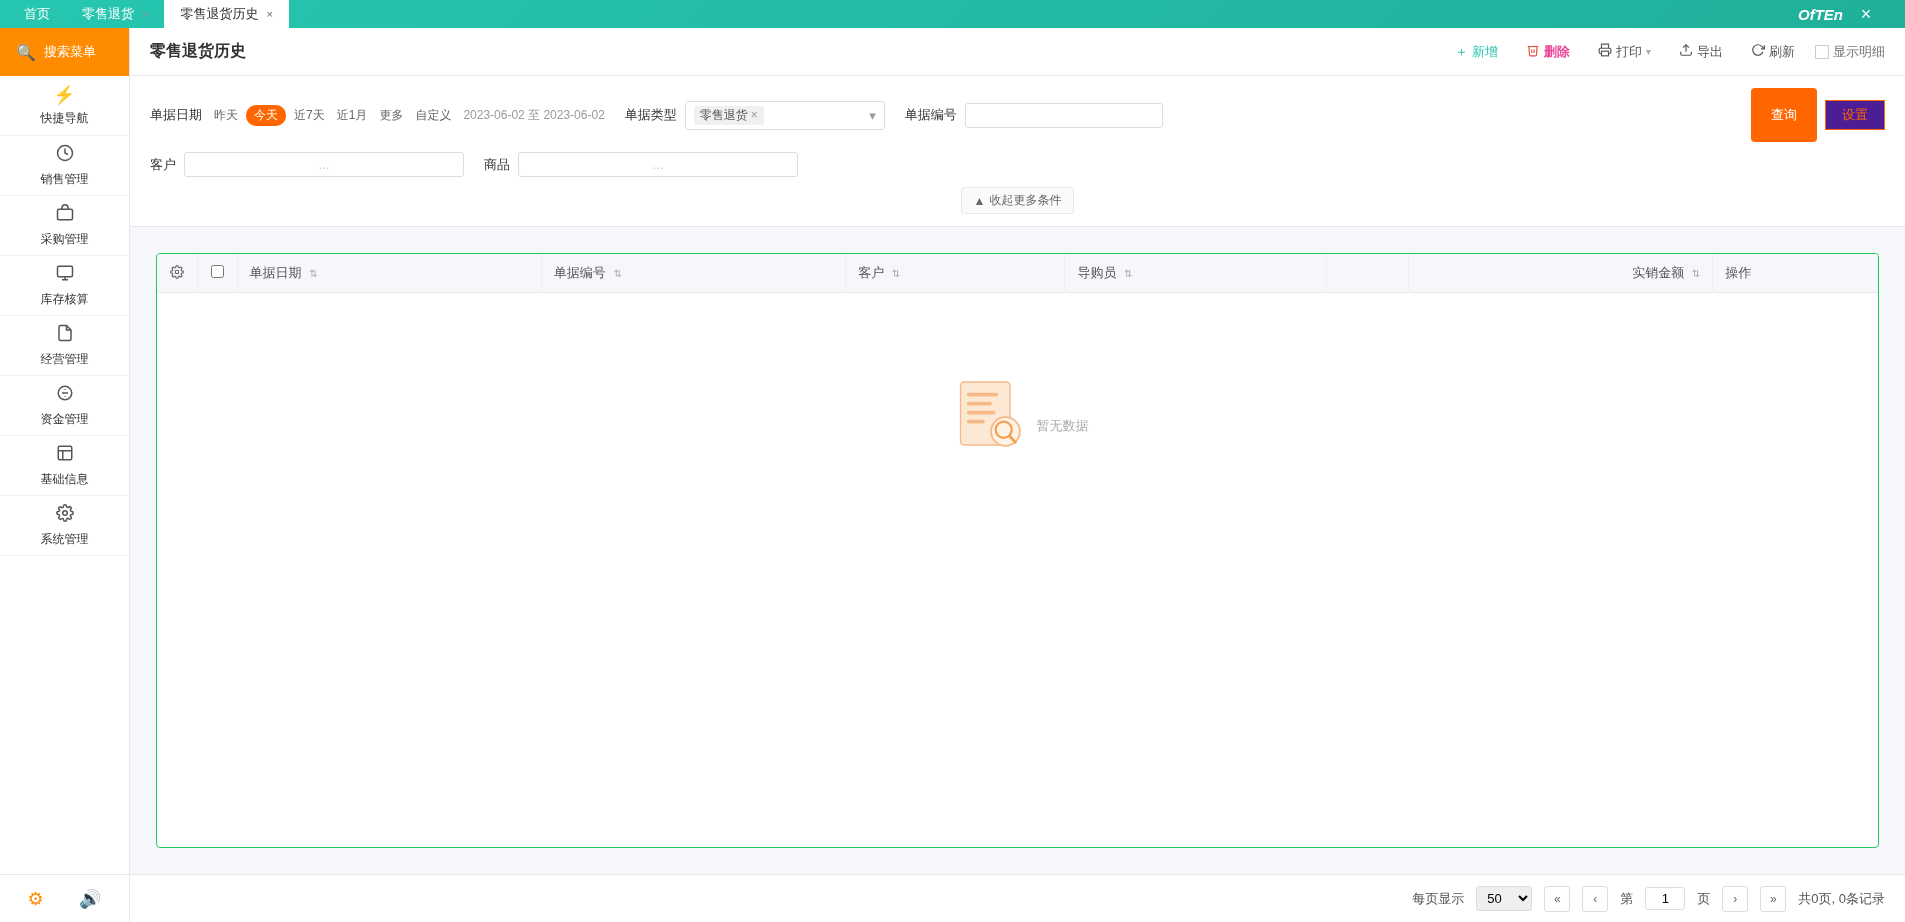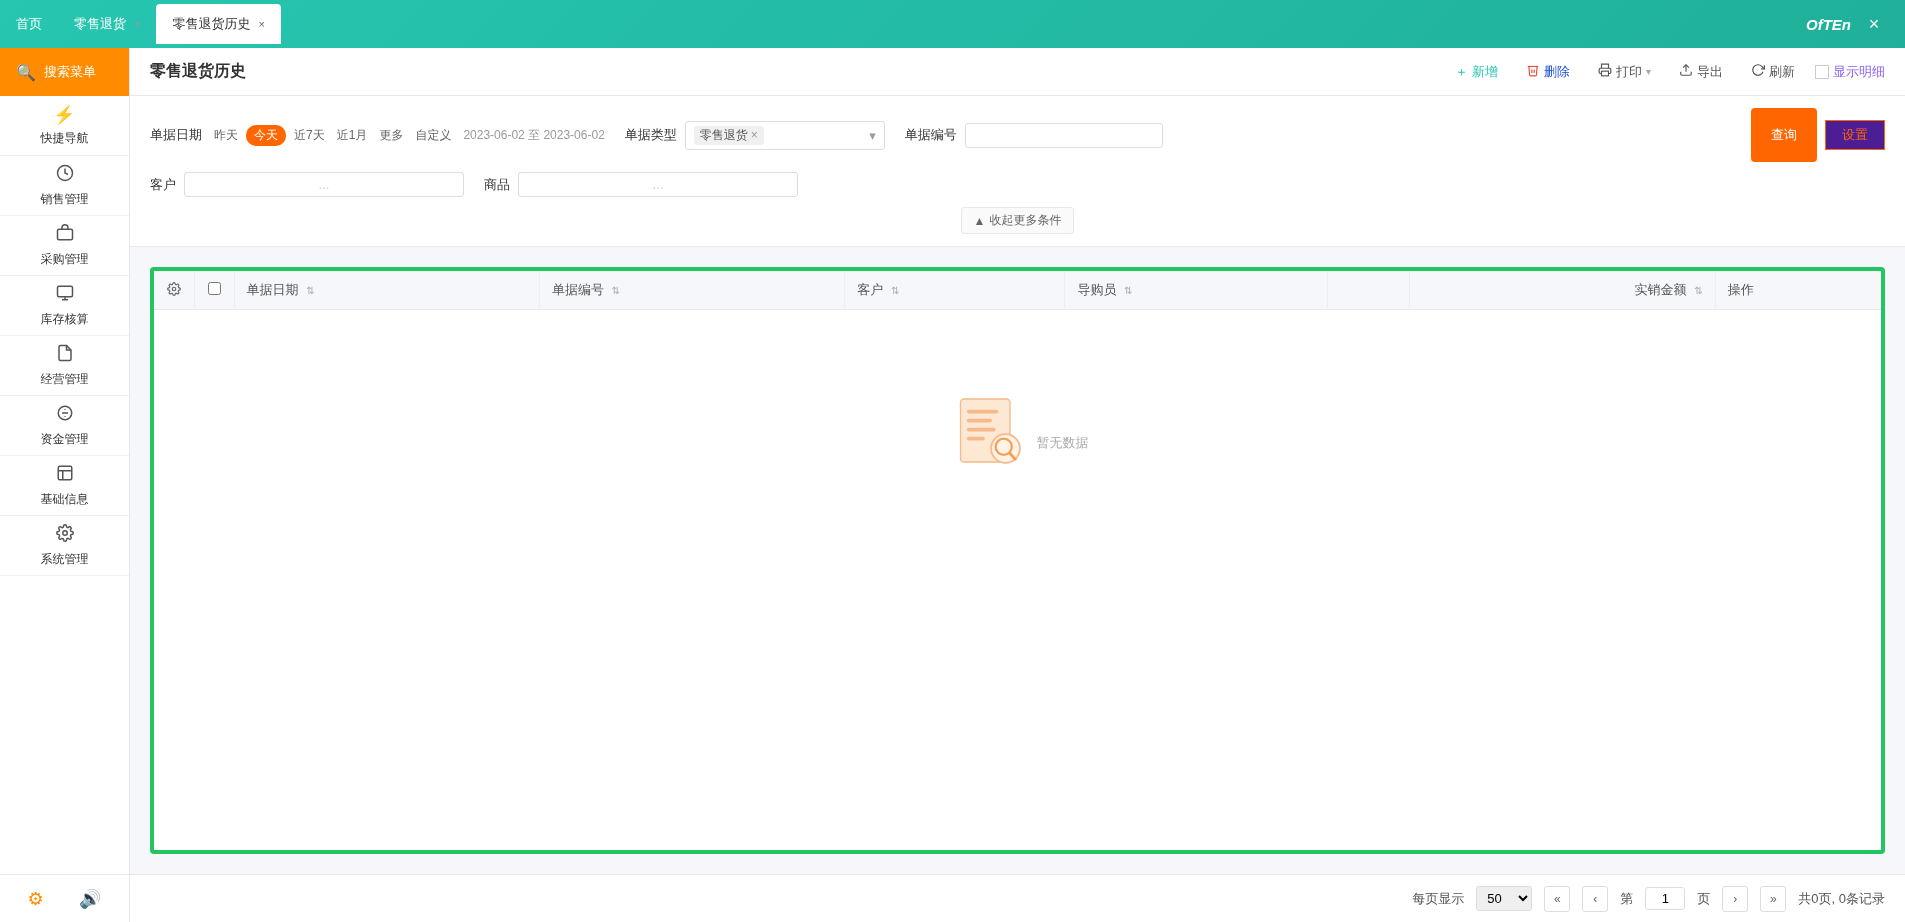--- a/index.html
+++ b/index.html
@@ -1,24 +1,24 @@
 <!DOCTYPE html>
 <html><head>
   <meta charset="utf-8">
   <style>
     * { box-sizing: border-box; margin: 0; padding: 0; font-family: 'Microsoft YaHei', Arial, sans-serif; }
     body { width: 1905px; height: 922px; overflow: hidden; background: #f5f5f5; display: flex; flex-direction: column; }
 
     
     .top-bar {
-      height: 48px;
+      height: 28px;
       background: linear-gradient(135deg, #26c6b0 0%, #20b09a 100%);
       display: flex;
       align-items: center;
-      padding: 0;
+      padding: 8px;
       flex-shrink: 0;
     }
     .tab-item {
       height: 40px;
       display: flex;
       align-items: center;
       padding: 0 16px;
       font-size: 13px;
       color: #fff;
       cursor: pointer;
@@ -142,21 +142,21 @@
       display: flex;
       align-items: center;
       gap: 4px;
       font-size: 13px;
       color: #555;
       cursor: pointer;
       padding: 4px 8px;
       border-radius: 3px;
     }
     .btn-add { color: #26c6b0; }
-    .btn-delete { color: #1d4ed8; }
+    .btn-delete { color: #ec4899; font-weight: bold; }
     .btn-query {
       background: #ff6600;
       color: #fff;
       padding: 18px 20px;
       border-radius: 4px;
       cursor: pointer;
       font-size: 13px;
       border: none;
     }
     .btn-setting {
@@ -166,21 +166,21 @@
       padding: 5px 16px;
       border-radius: 0;
       cursor: pointer;
       font-size: 13px;
     }
     .display-detail {
       display: flex;
       align-items: center;
       gap: 4px;
       font-size: 13px;
-      color: #8b5cf6;
+      color: #737373;
     }
     .checkbox-display { width: 14px; height: 14px; border: 1px solid #ccc; display: inline-block; }
 
     
     .filter-area {
       background: #fff;
       padding: 12px 20px;
       border-bottom: 1px solid #e8e8e8;
       flex-shrink: 0;
     }
@@ -278,23 +278,23 @@
       border: 1px solid #e8e8e8;
       border-radius: 3px;
       background: #fafafa;
     }
 
     
     .table-container {
       flex: 1;
       overflow: auto;
       background: #fff;
-      margin: 20px;
+      margin: 26px;
       border-radius: 4px;
-      border: 4px solid #22c55e;
+      border: 1px solid #22c55e;
     }
     table {
       width: 100%;
       border-collapse: collapse;
       font-size: 13px;
     }
     thead tr {
       background: #f5f7fa;
       border-bottom: 1px solid #e8e8e8;
     }

